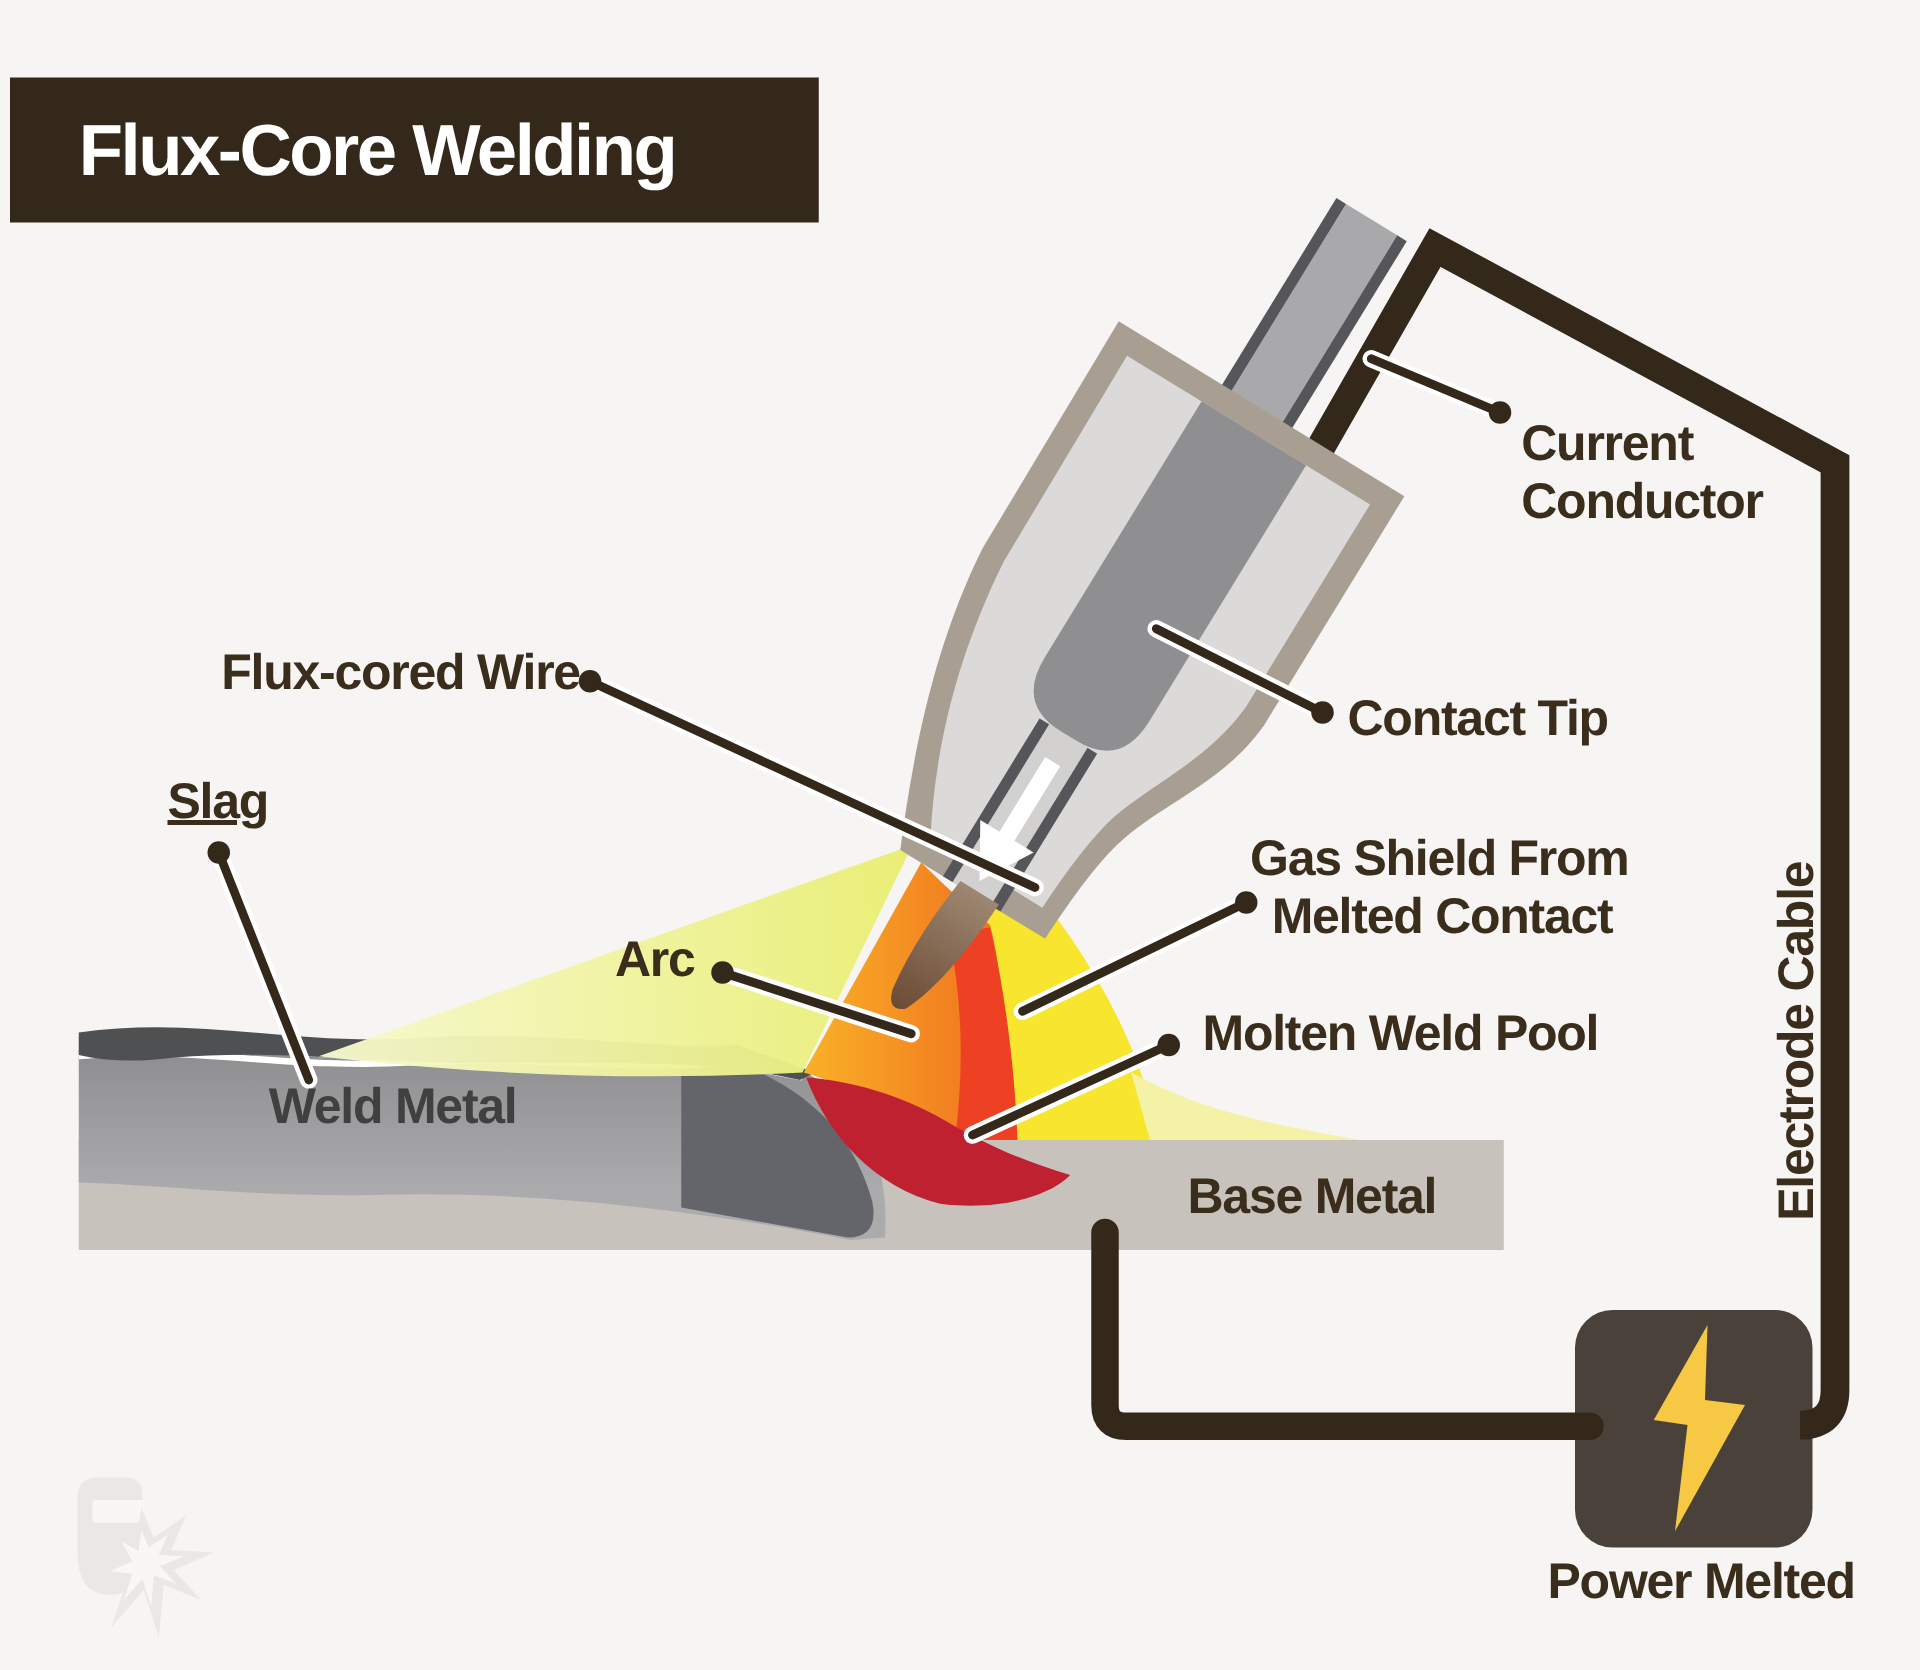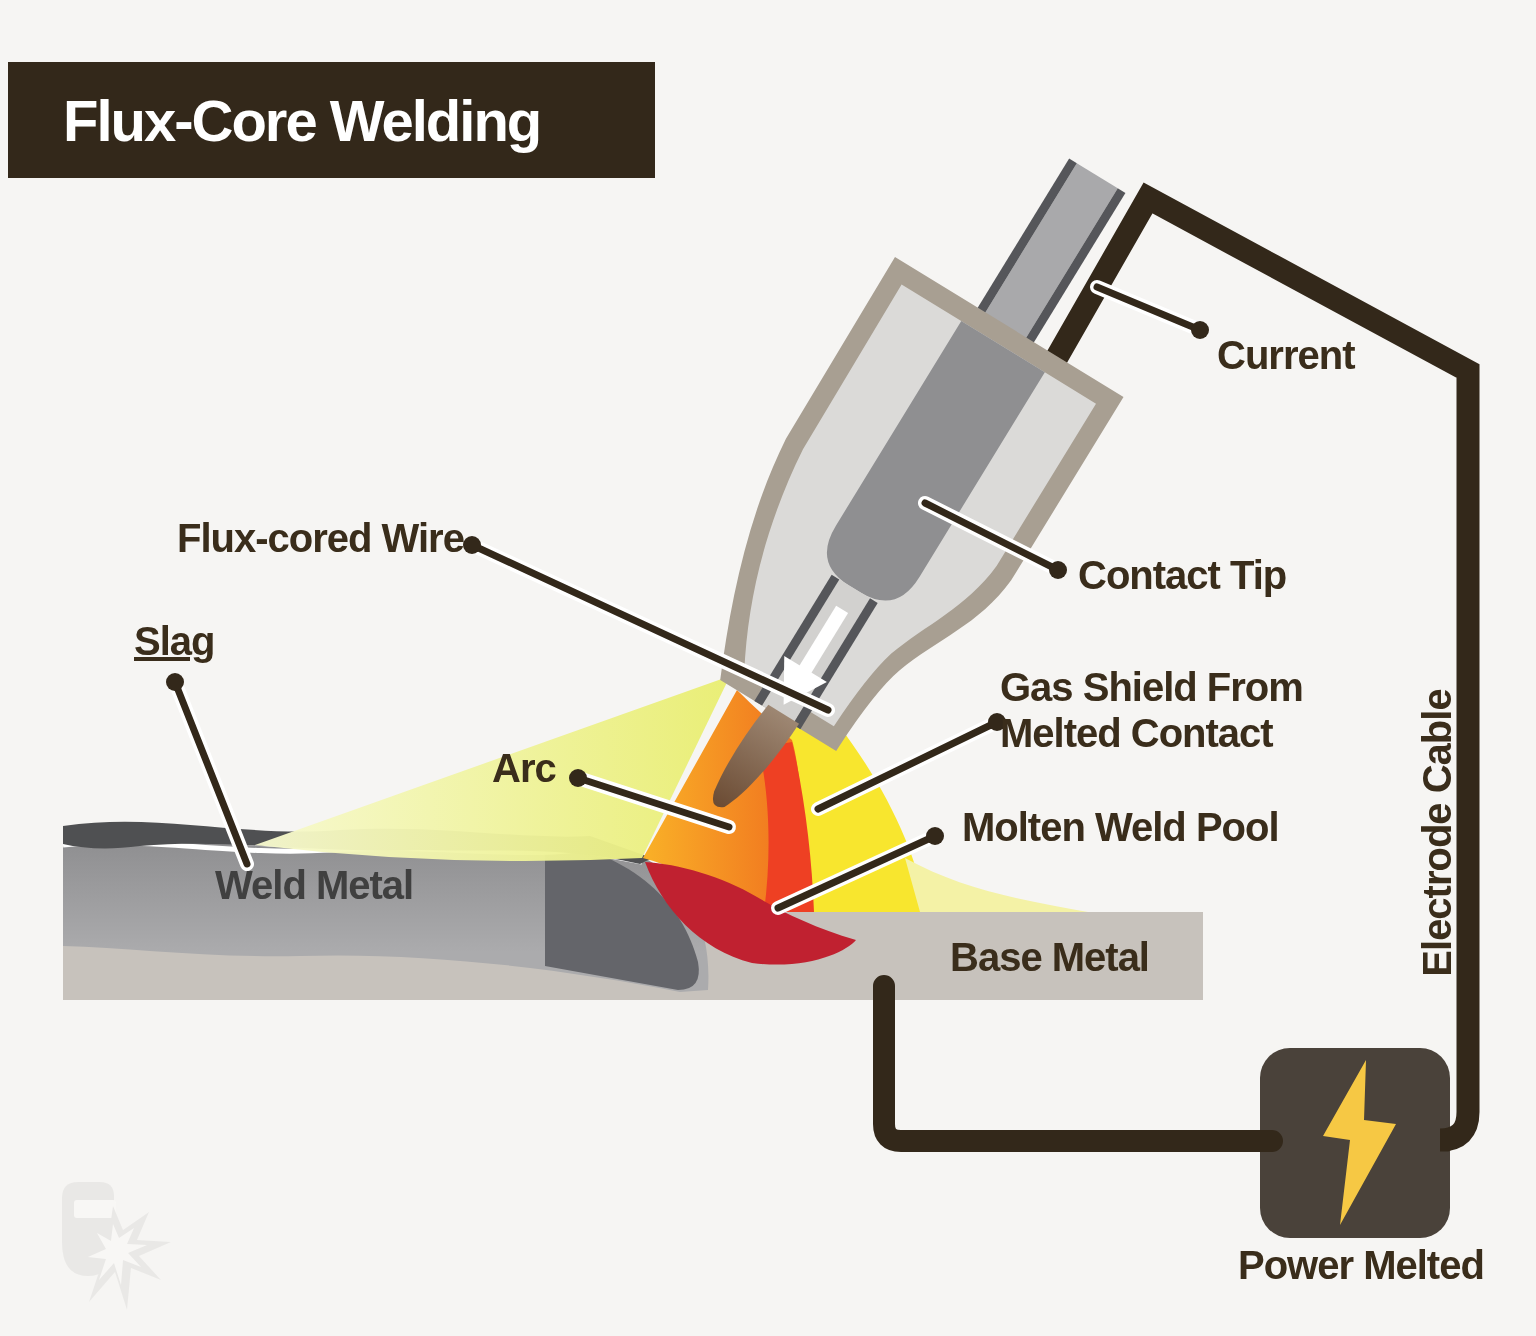--- a/index.html
+++ b/index.html
@@ -7,21 +7,21 @@
     position:relative;width:1536px;height:1336px;overflow:hidden;
     background:#f6f5f3;
     font-family:"Liberation Sans", sans-serif;
   }
   .stage svg{position:absolute;left:0;top:0;}
   .lbl{
     position:absolute;color:#3a2d1b;font-weight:bold;
     font-size:40px;letter-spacing:-1px;line-height:46px;white-space:nowrap;
   }
   .lbl.white{color:#404040;}
-  .lbl.center{text-align:left;}
+  .lbl.center{text-align:right;}
   .title-bar{
     position:absolute;left:8px;top:62px;width:647px;height:116px;
     background:#33281a;display:flex;align-items:center;
   }
   .title-bar .t{
     color:#fff;font-weight:bold;font-size:58px;letter-spacing:-2px;
     padding-left:55px;white-space:nowrap;
   }
   .vertical{
     transform:translate(-50%,-50%) rotate(-90deg);
@@ -153,20 +153,21 @@
       </g>
     </g>
   </svg>
 
   <div class="title-bar">
     <div class="t">Flux-Core Welding</div>
   </div>
 
   <div class="lbl" style="left:1217px;top:332px;">
     <div>Current</div>
+    <div>Conductor</div>
   </div>
 
   <div class="lbl" style="left:177px;top:515px;">Flux-cored Wire</div>
 
   <div class="lbl" style="left:1078px;top:552px;">Contact Tip</div>
 
   <div class="lbl" style="left:134px;top:618px;text-decoration:underline;">Slag</div>
 
   <div class="lbl" style="left:492px;top:745px;">Arc</div>
 

